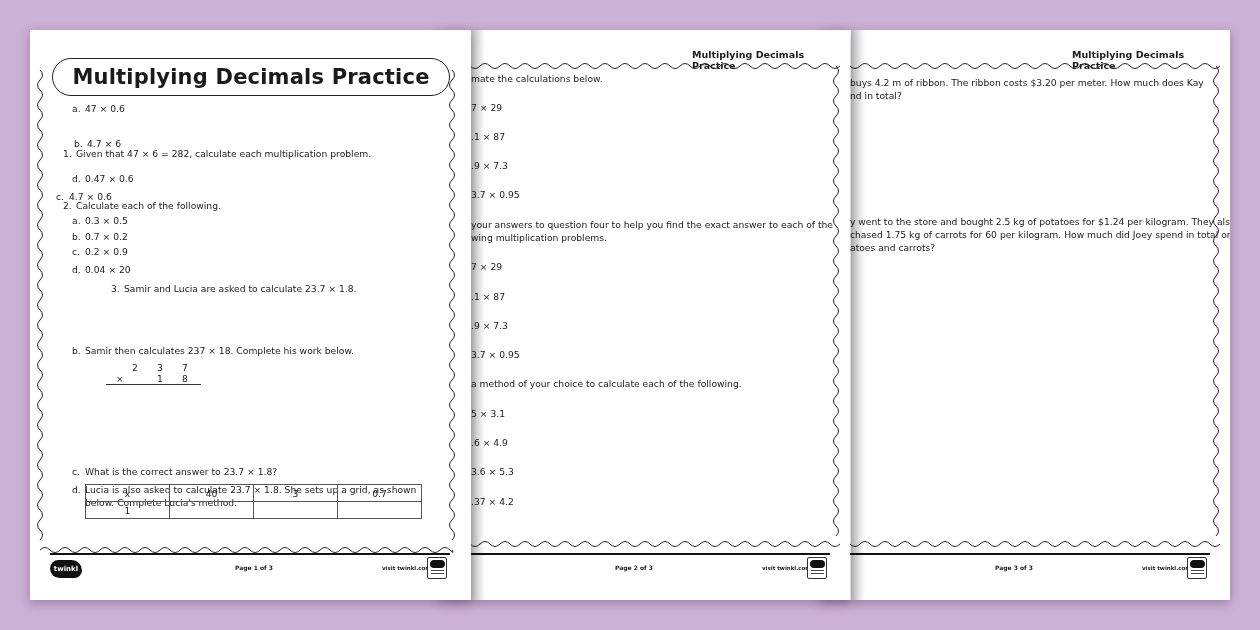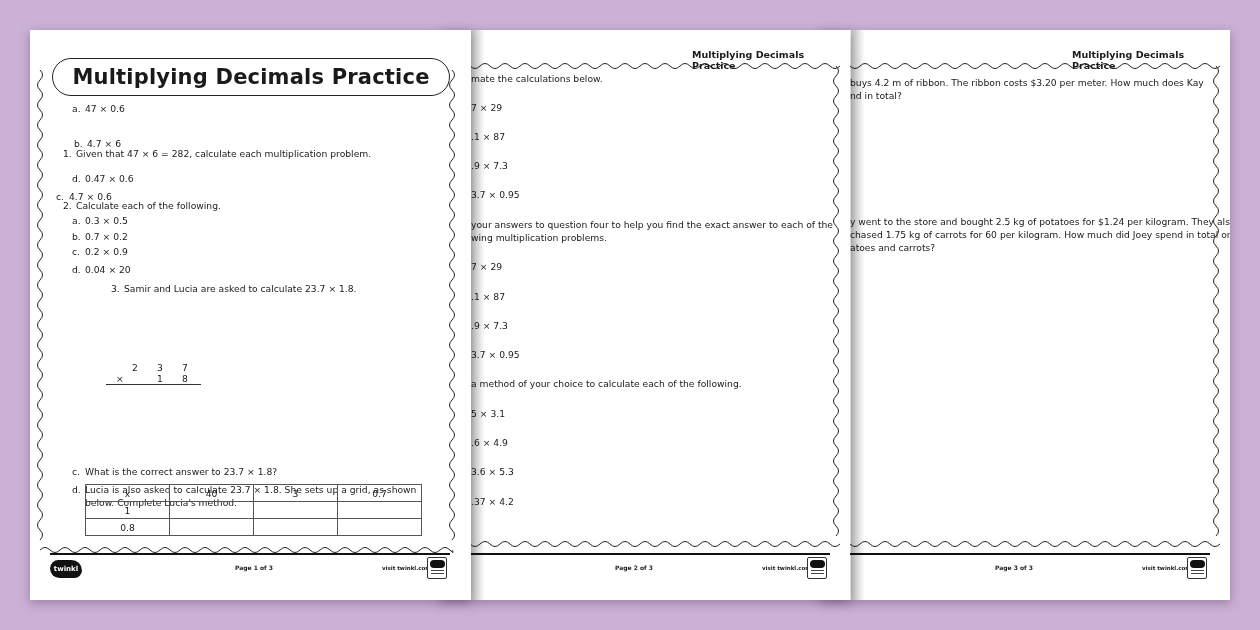--- a/index.html
+++ b/index.html
@@ -150,20 +150,21 @@
     <span class="num">2.</span><span>Calculate each of the following.</span>
   </div>
   <div class="sub" style="left:42px; top:184px;"><span class="lt">a.</span><span>0.3 × 0.5</span></div>
   <div class="sub" style="left:42px; top:200px;"><span class="lt">b.</span><span>0.7 × 0.2</span></div>
   <div class="sub" style="left:42px; top:215px;"><span class="lt">c.</span><span>0.2 × 0.9</span></div>
   <div class="sub" style="left:42px; top:233px;"><span class="lt">d.</span><span>0.04 × 20</span></div>
 
   <div class="q" style="left:33px; top:252px;margin-left:48px;">
     <span class="num">3.</span><span>Samir and Lucia are asked to calculate 23.7 × 1.8.</span>
   </div>
+  <div class="sub" style="left:42px; top:314px;"><span class="lt">b.</span><span>Samir then calculates 237 × 18. Complete his work below.</span></div>
 
   <div class="col-calc" style="left:76px; top:332px; width:100px; height:30px;">
     <span style="left:26px; top:0;">2</span>
     <span style="left:51px; top:0;">3</span>
     <span style="left:76px; top:0;">7</span>
     <span style="left:10px; top:11px;">×</span>
     <span style="left:51px; top:11px;">1</span>
     <span style="left:76px; top:11px;">8</span>
   </div>
   <div class="col-line" style="left:76px; top:354px; width:95px;"></div>
@@ -180,26 +181,20 @@
       <td>40</td>
       <td>3</td>
       <td>0.7</td>
     </tr>
     <tr>
       <td>1</td>
       <td></td>
       <td></td>
       <td></td>
     </tr>
-    <tr>
-      <td>0.8</td>
-      <td></td>
-      <td></td>
-      <td></td>
-    </tr>
   </tbody>
     </table>
 
   <div class="footer-rule" style="left:20px; top:523px; width:400px;"></div>
   <div class="twinkl-logo" style="left:20px; top:530px;">twinkl</div>
   <div class="footer-page" style="left:205px; top:534px;">Page 1 of 3</div>
   <div class="footer-visit" style="left:352px; top:535px;">visit twinkl.com</div>
   <div class="badge" style="left:397px; top:527px;">
       <div class="blob"></div>
       <div class="lines"></div>

